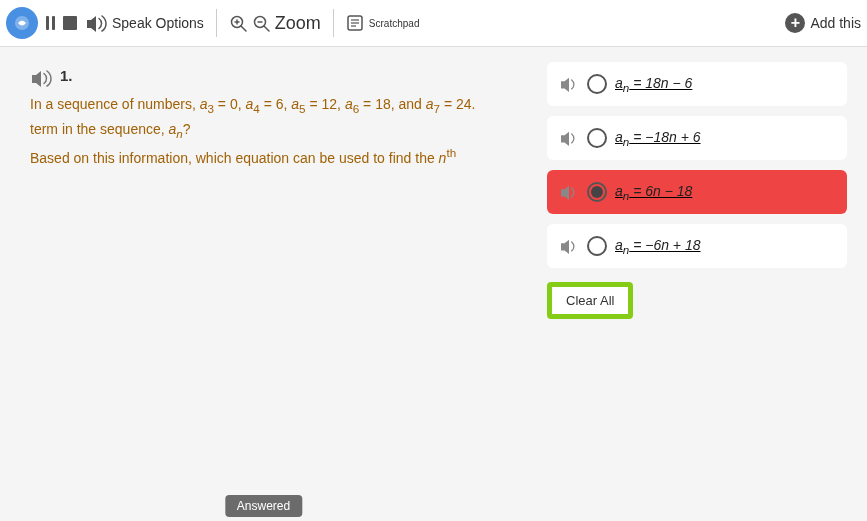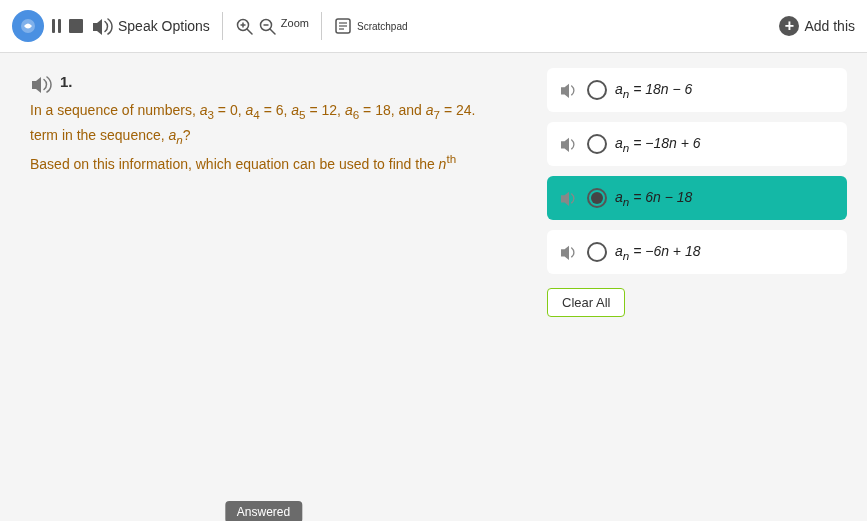--- a/index.html
+++ b/index.html
@@ -11,22 +11,22 @@
       overflow: hidden;
       position: relative;
     }
 
     
     .toolbar {
       display: flex;
       align-items: center;
       background: #ffffff;
       border-bottom: 1px solid #ddd;
-      height: 53px;
-      padding: 0 12px;
+      height: 47px;
+      padding: 0 6px;
       gap: 8px;
     }
     .toolbar-icon-btn {
       display: flex;
       align-items: center;
       justify-content: center;
       width: 32px;
       height: 32px;
       border-radius: 50%;
       background: #4a90e2;
@@ -67,23 +67,24 @@
       color: #333;
       font-size: 14px;
       cursor: pointer;
     }
     .toolbar-speak-icon {
       width: 22px;
       height: 18px;
     }
     .toolbar-zoom {
       display: flex;
+      align-items: center;
       gap: 5px;
       color: #333;
-      font-size: 11px;
+      font-size: 18px;
       cursor: pointer;
     }
     .toolbar-scratchpad {
       display: flex;
       align-items: center;
       gap: 5px;
       color: #333;
       font-size: 10px;
       cursor: pointer;
     }
@@ -172,23 +173,24 @@
       gap: 10px;
     }
     .answer-option {
       display: flex;
       align-items: center;
       gap: 8px;
       background: #fff;
       border-radius: 6px;
       padding: 8px 12px;
       min-height: 44px;
+      text-decoration: underline;
     }
     .answer-option.selected {
-      background: #14b8a6;
+      background: #ef4444;
     }
     .answer-speak-icon {
       width: 20px;
       height: 16px;
       flex-shrink: 0;
     }
     .radio-outer {
       width: 20px;
       height: 20px;
       border-radius: 50%;
@@ -205,21 +207,21 @@
       border-radius: 50%;
       background: #444;
     }
     .answer-text {
       font-size: 14px;
       color: #222;
       font-style: italic;
     }
     .clear-all-btn {
       background: white;
-      border: 1px solid #84cc16;
+      border: 5px solid #84cc16;
       border-radius: 4px;
       padding: 6px 14px;
       font-size: 13px;
       color: #333;
       cursor: pointer;
       align-self: flex-start;
       margin-top: 4px;
       text-align: center;
     }
   </style>

